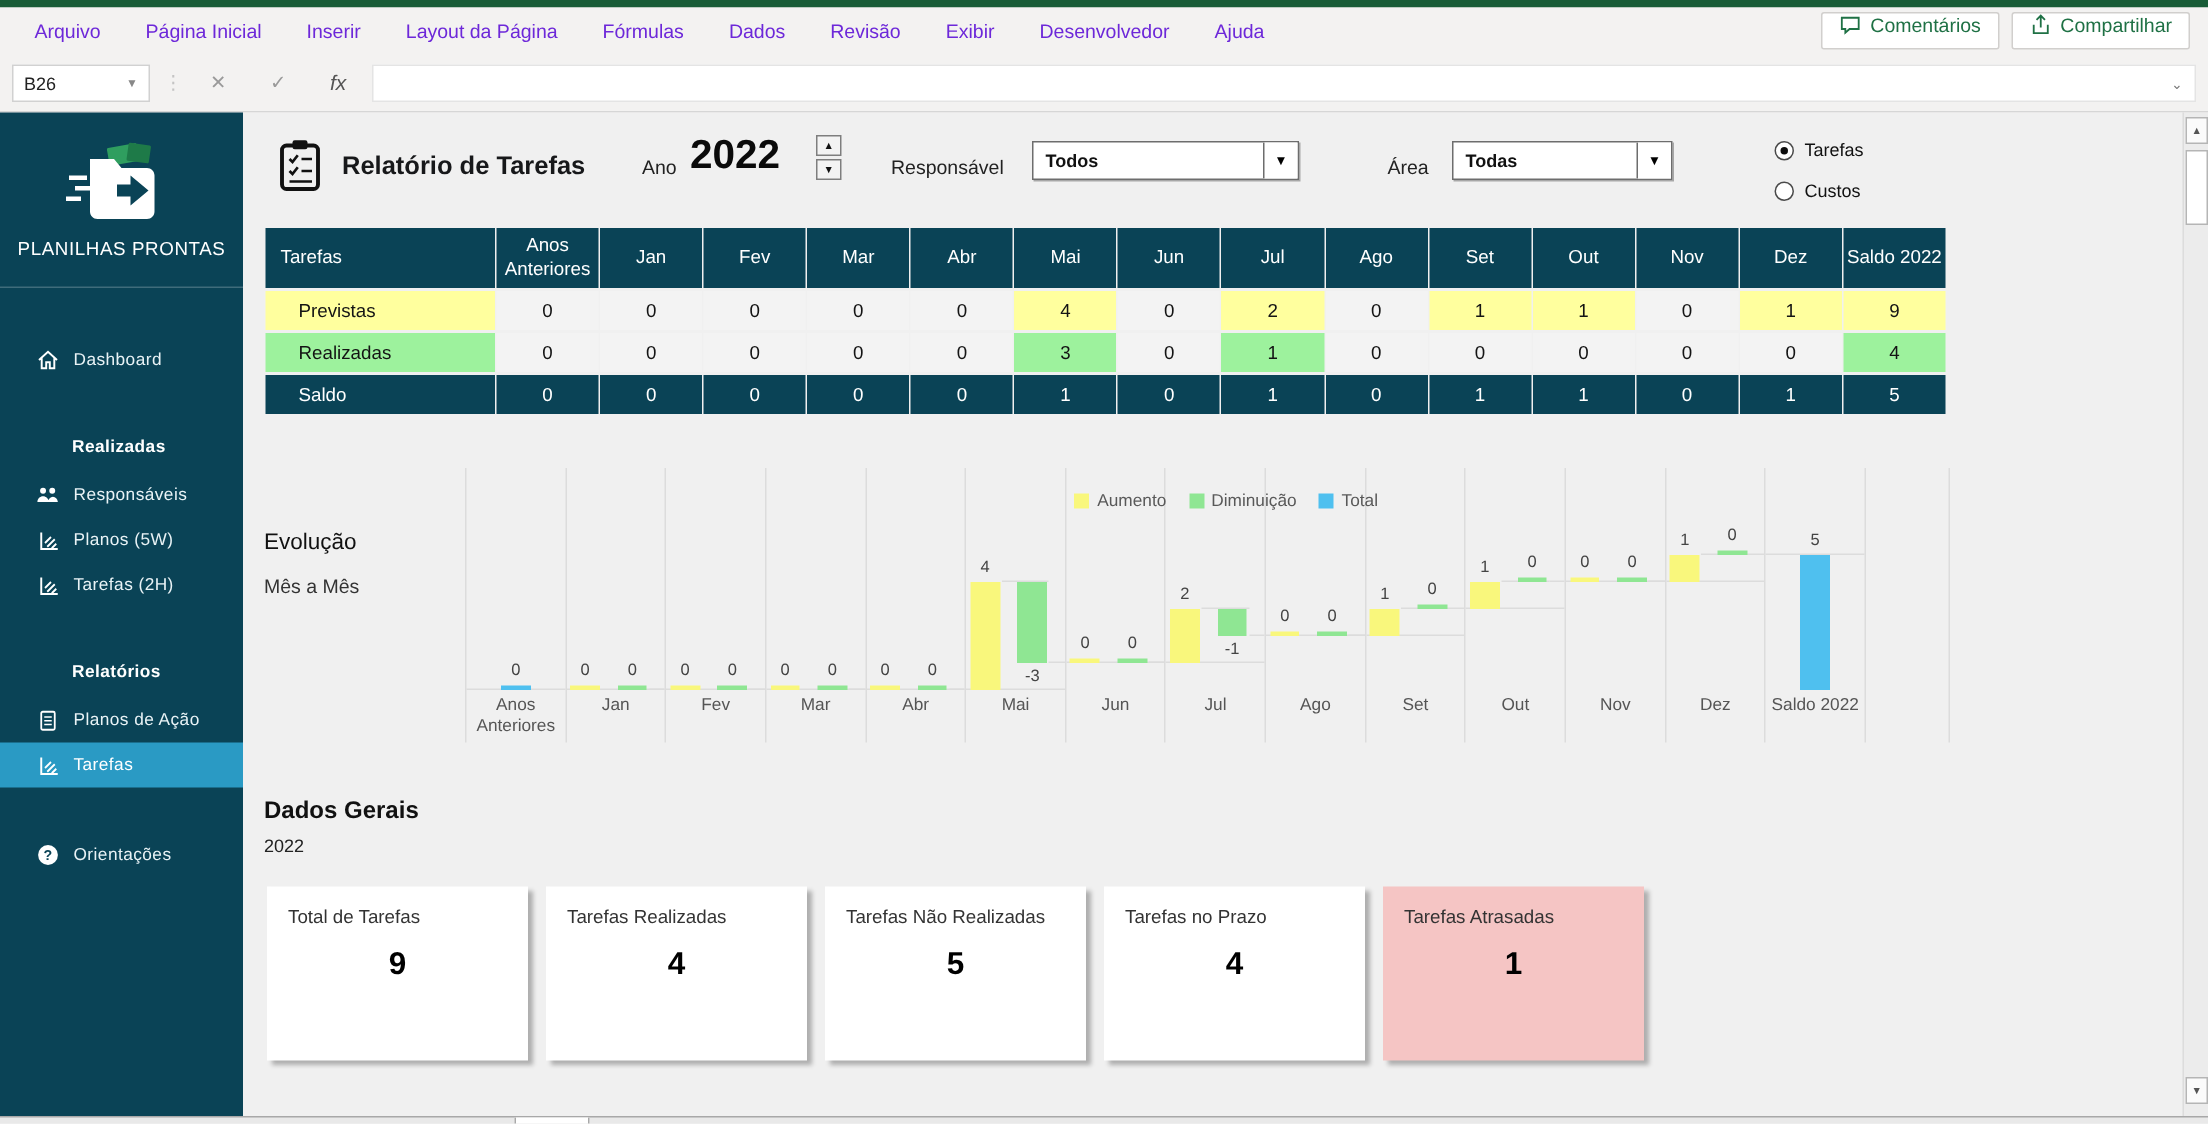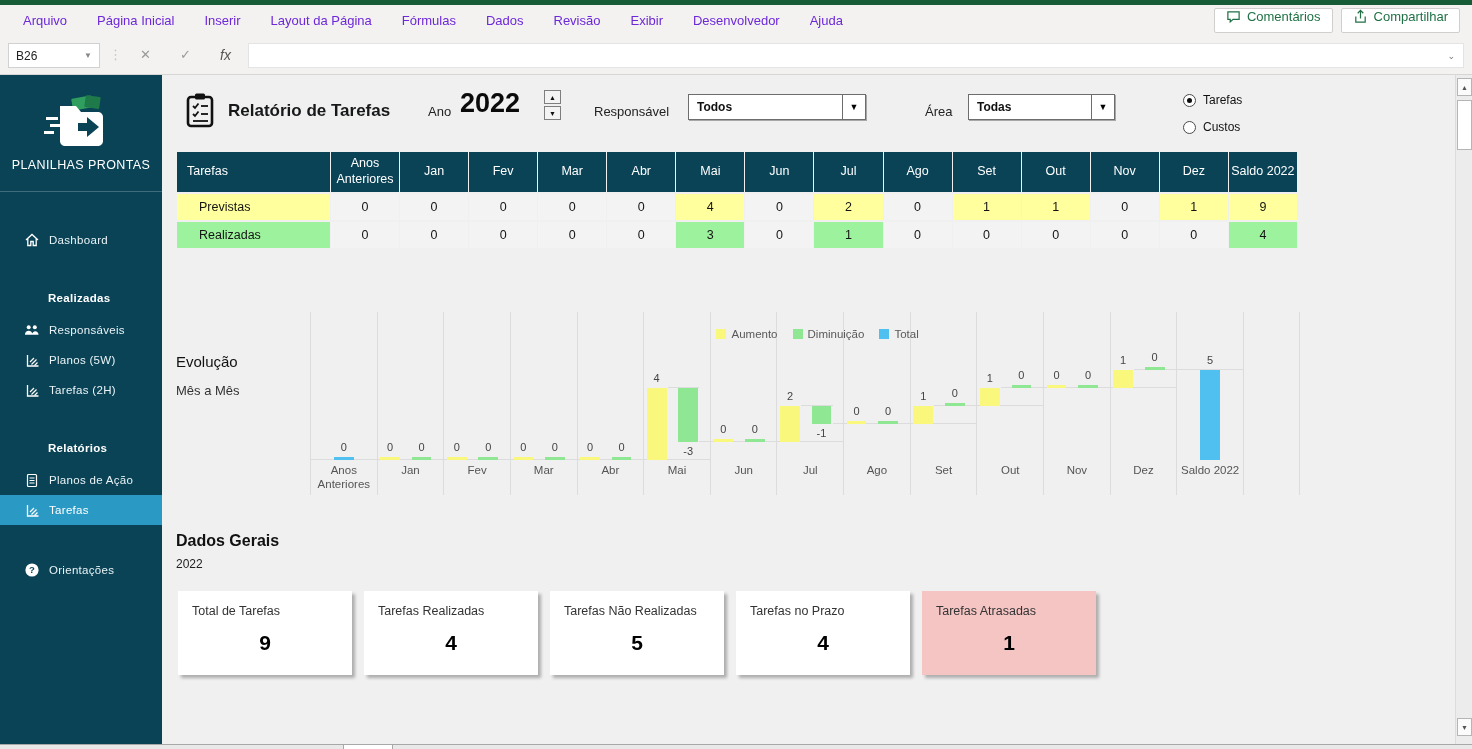--- a/index.html
+++ b/index.html
@@ -73,21 +73,21 @@
   .wf-conn{position:absolute;height:1px;background:#dcdcdc;z-index:0}
   .wf-value{position:absolute;text-align:center;font-size:11px;color:#444;z-index:2;height:14px;line-height:14px}
   .wf-axis-label{position:absolute;left:0;right:0;top:152px;text-align:center;font-size:11.5px;color:#555;line-height:1.2}
   .legend{position:absolute;left:41%;top:16px;display:flex;gap:15px;font-size:11.5px;color:#595959;align-items:center;z-index:3}
   .legend .entry{display:flex;align-items:center;gap:5px}
   .legend .sw{width:10px;height:10px;display:inline-block}
 
   
   .section-title{left:14px;top:457px;font-size:16px;font-weight:700;color:#111}
   .section-sub{left:14px;top:482px;font-size:12px;color:#222}
-  .kpi-card{position:absolute;top:516px;width:174px;height:84px;background:#fff;box-shadow:3px 3px 3px rgba(0,0,0,.28)}
+  .kpi-card{position:absolute;top:516px;width:174px;height:116px;background:#fff;box-shadow:3px 3px 3px rgba(0,0,0,.28)}
   .kpi-card.alert{background:var(--card-alert)}
   .kpi-label{padding:13px 8px 0 14px;font-size:12.5px;color:#333}
   .kpi-value{text-align:center;margin-top:13px;font-size:21px;font-weight:700;color:#000}
 
   
   .vscroll{position:absolute;right:0;top:75px;width:17px;height:669px;background:#ececec;border-left:1px solid #dcdcdc}
   .vs-btn{position:absolute;left:1px;width:15px;height:18px;background:#fbfbfb;border:1px solid #b5b5b5;color:#555;font-size:7px;display:flex;align-items:center;justify-content:center;cursor:pointer}
   .vs-thumb{position:absolute;left:1px;top:25px;width:15px;height:50px;background:#fff;border:1px solid #b5b5b5;cursor:pointer}
   .hscroll{position:absolute;left:0;bottom:0;width:100%;height:5px;background:#e9e9e9;border-top:1px solid #a8a8a8}
   .hs-thumb{position:absolute;left:343px;top:0;width:50px;height:4px;background:#fff;border-left:1px solid #a8a8a8;border-right:1px solid #a8a8a8;cursor:pointer}
@@ -321,20 +321,37 @@
             <td class="chl-realizada">3</td>
             <td class="cell-zero">0</td>
             <td class="chl-realizada">1</td>
             <td class="cell-zero">0</td>
             <td class="cell-zero">0</td>
             <td class="cell-zero">0</td>
             <td class="cell-zero">0</td>
             <td class="cell-zero">0</td>
             <td class="chl-realizada">4</td>
           </tr>
+          <tr class="row-saldo">
+            <td class="lab">Saldo</td>
+            <td>0</td>
+            <td>0</td>
+            <td>0</td>
+            <td>0</td>
+            <td>0</td>
+            <td>1</td>
+            <td>0</td>
+            <td>1</td>
+            <td>0</td>
+            <td>1</td>
+            <td>1</td>
+            <td>0</td>
+            <td>1</td>
+            <td>5</td>
+          </tr>
         </tbody>
     </table>
 
     <div class="abs chart-title">Evolução</div>
     <div class="abs chart-sub">Mês a Mês</div>
     <div class="wf-plot">
       <div class="legend">
         <span class="entry">
             <span class="sw" style="background: rgb(249, 247, 124);"></span>
             <span>Aumento</span>

